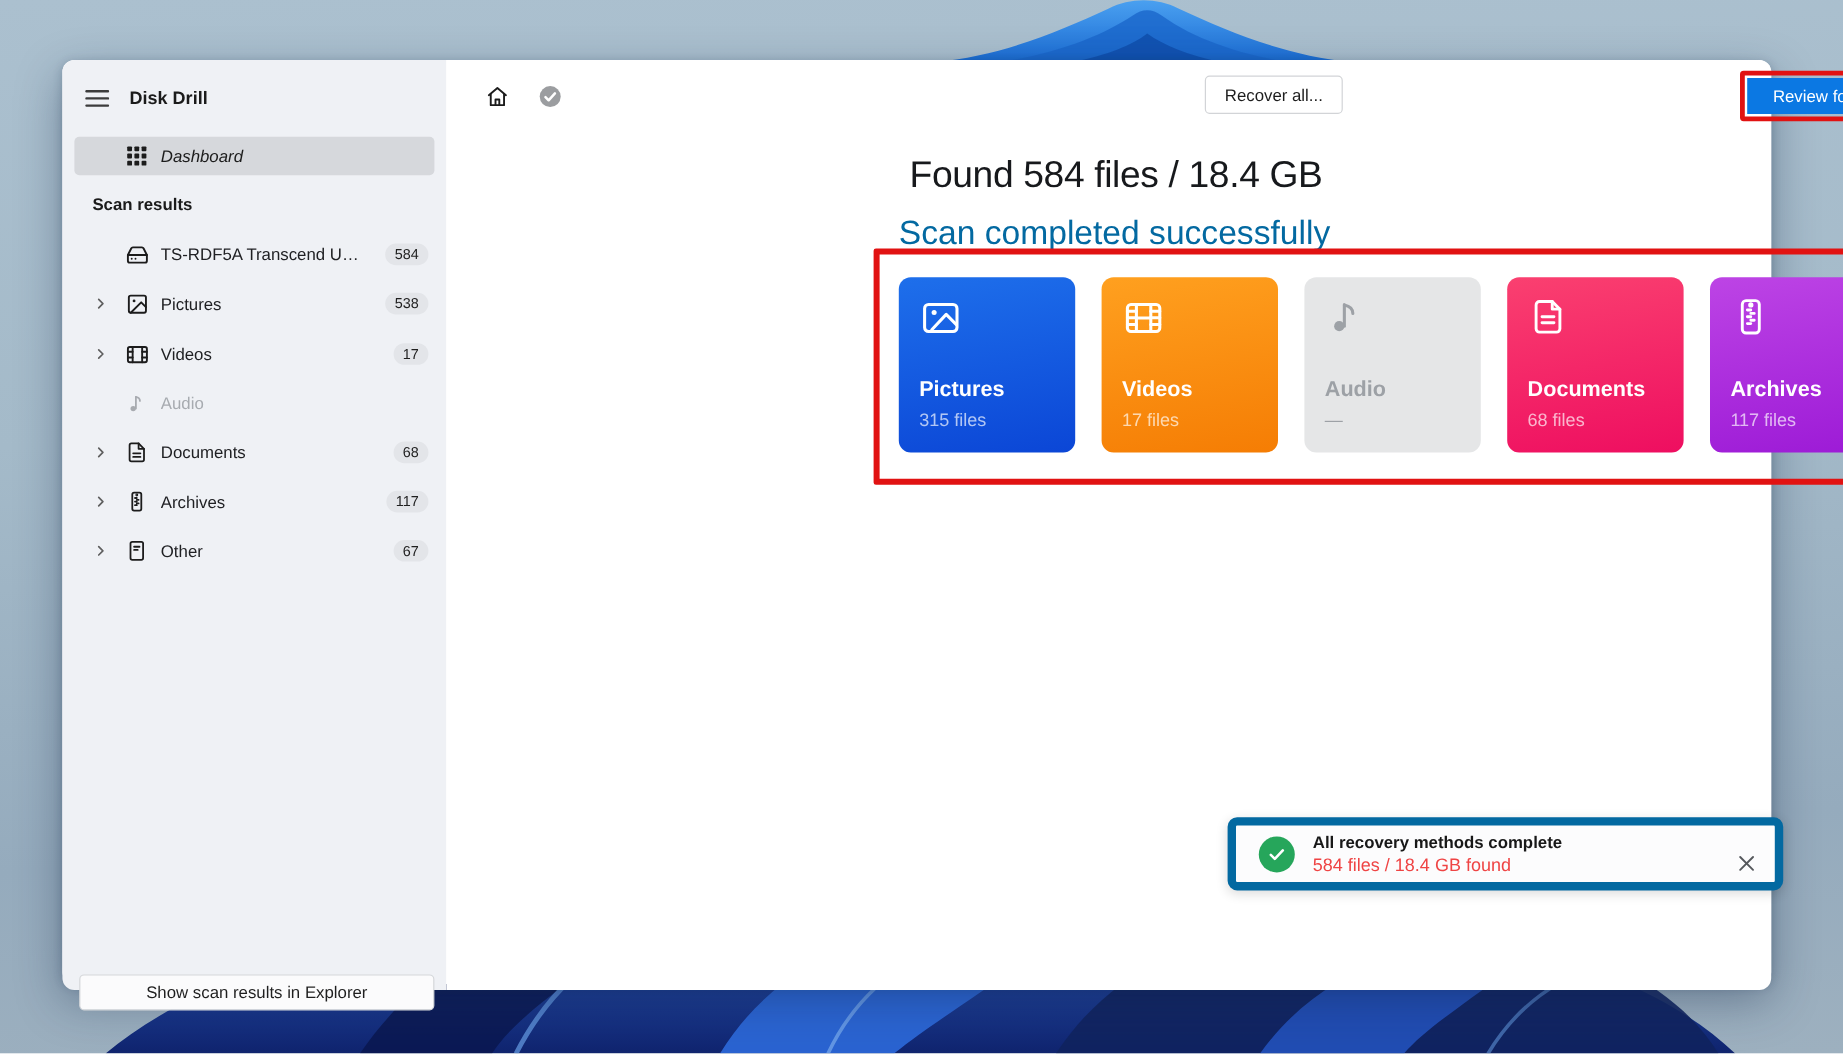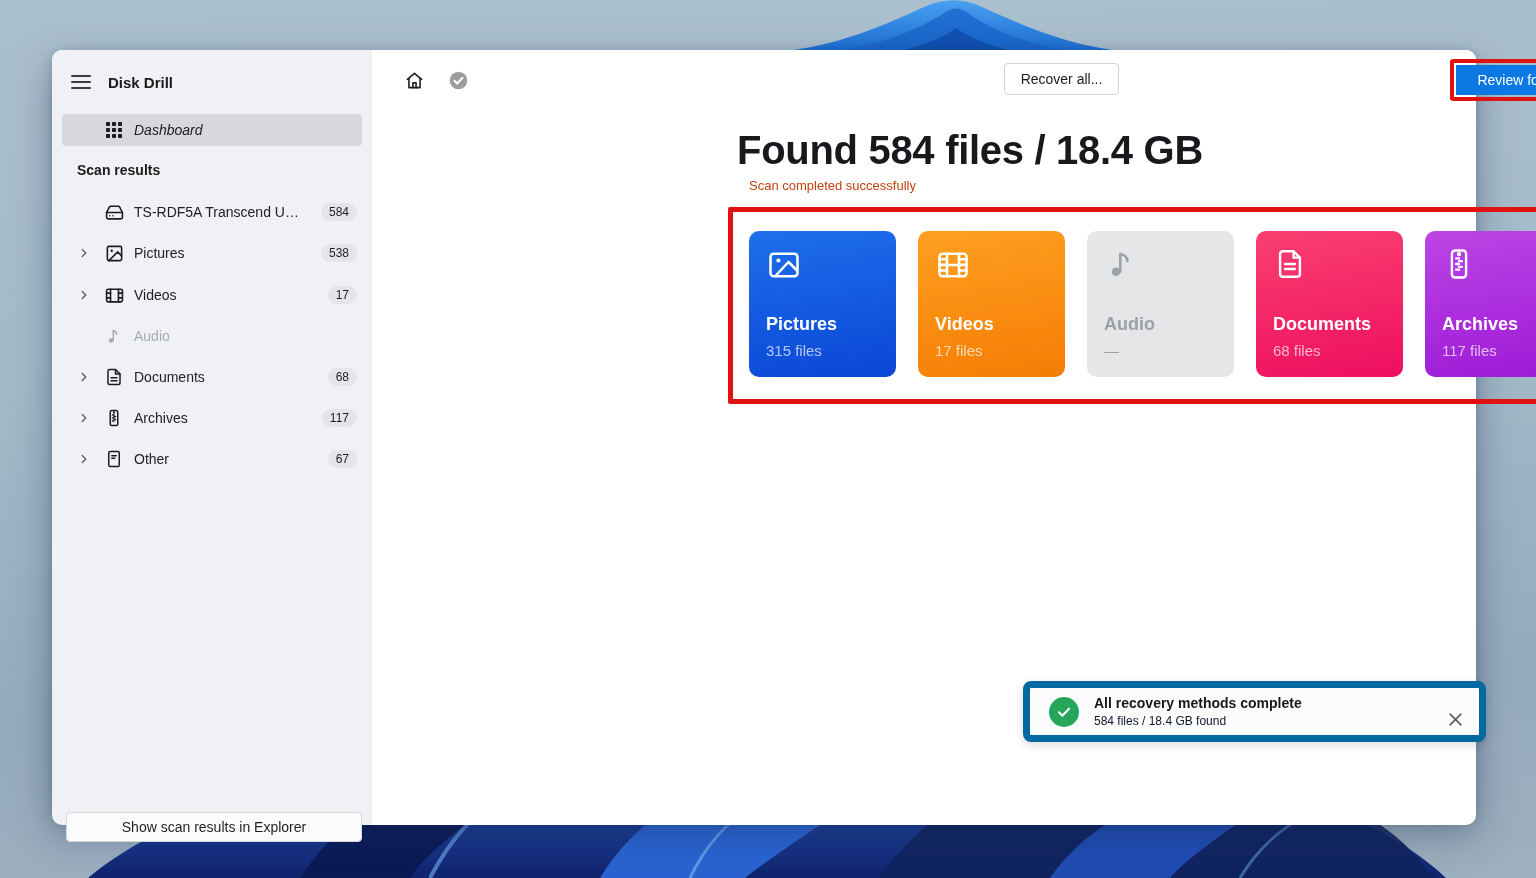--- a/index.html
+++ b/index.html
@@ -53,22 +53,22 @@
   .home-ic { left:29px; top:17px; }
   .session-ic { left:73px; top:17px; }
 
   .btn-recover { position:absolute; left:632px; top:13px; width:115px; height:32px;
                  background:#ffffff; border:1px solid #d2d4d7; border-radius:4px;
                  font-size:14px; color:#1d1d1d; cursor:pointer; font-family:"Liberation Sans", sans-serif; }
   .review-annot { position:absolute; left:1078px; top:9px; padding:2px; border:4px solid #e11212; border-radius:3px; }
   .btn-review { display:block; width:165px; height:30px; background:#0b78e3; color:#ffffff; border:none;
                 font-size:14px; cursor:pointer; font-family:"Liberation Sans", sans-serif; }
 
-  .page-title { position:absolute; left:365px; top:78px; font-size:40px; font-weight:700; color:#17191c; letter-spacing:-.3px; }
-  .page-sub { position:absolute; left:377px; top:128px; font-size:13px; color:#c2410c; }
+  .page-title { position:absolute; left:386px; top:78px; font-size:31px; font-weight:400; color:#17191c; letter-spacing:-.3px; }
+  .page-sub { position:absolute; left:377px; top:128px; font-size:28px; color:#0369a1; }
 
   .cards-annot { position:absolute; left:356px; top:157px; width:1040px; height:197px;
                  border:5px solid #e11212; border-radius:2px; padding:19px 15px 16px 16px; display:flex; gap:22px; }
   .card { width:147px; height:146px; border-radius:10px; position:relative; cursor:pointer; flex:0 0 auto; }
   .card .c-ic { position:absolute; left:17px; top:16px; }
   .card .c-name { position:absolute; left:17px; bottom:42px; font-size:18px; font-weight:700; color:#ffffff; }
   .card .c-count { position:absolute; left:17px; bottom:18px; font-size:15px; color:rgba(255,255,255,.68); }
   .c-pictures  { background:linear-gradient(170deg,#1e6feb 0%,#0b46d6 100%); }
   .c-videos    { background:linear-gradient(170deg,#ffa01f 0%,#f57d04 100%); }
   .c-audio     { background:#e5e6e7; cursor:default; }
@@ -78,21 +78,21 @@
   .c-archives  { background:linear-gradient(170deg,#bd44e5 0%,#9c1ad6 100%); }
 
   
   .toast { position:absolute; left:651px; top:631px; width:463px; height:61px; background:#fcfcfd;
            border:7px solid #0369a1; border-radius:8px; box-shadow:0 3px 10px rgba(0,0,0,.14);
            display:flex; align-items:center; }
   .toast-check { width:30px; height:30px; border-radius:50%; background:#26a65b; margin-left:19px;
                  display:flex; align-items:center; justify-content:center; flex:0 0 auto; }
   .toast-texts { margin-left:15px; }
   .toast-title { font-size:14px; font-weight:700; color:#181818; }
-  .toast-sub { font-size:12px; color:#0f172a; margin-top:3px; }
+  .toast-sub { font-size:15px; color:#ef4444; margin-top:3px; }
   .toast-close { position:absolute; right:14px; top:21px; width:20px; height:20px;
                  display:flex; align-items:center; justify-content:center; cursor:pointer; }
 
   svg { display:block; }
 </style>
 </head>
 <body>
 
 <div class="stage">
 

